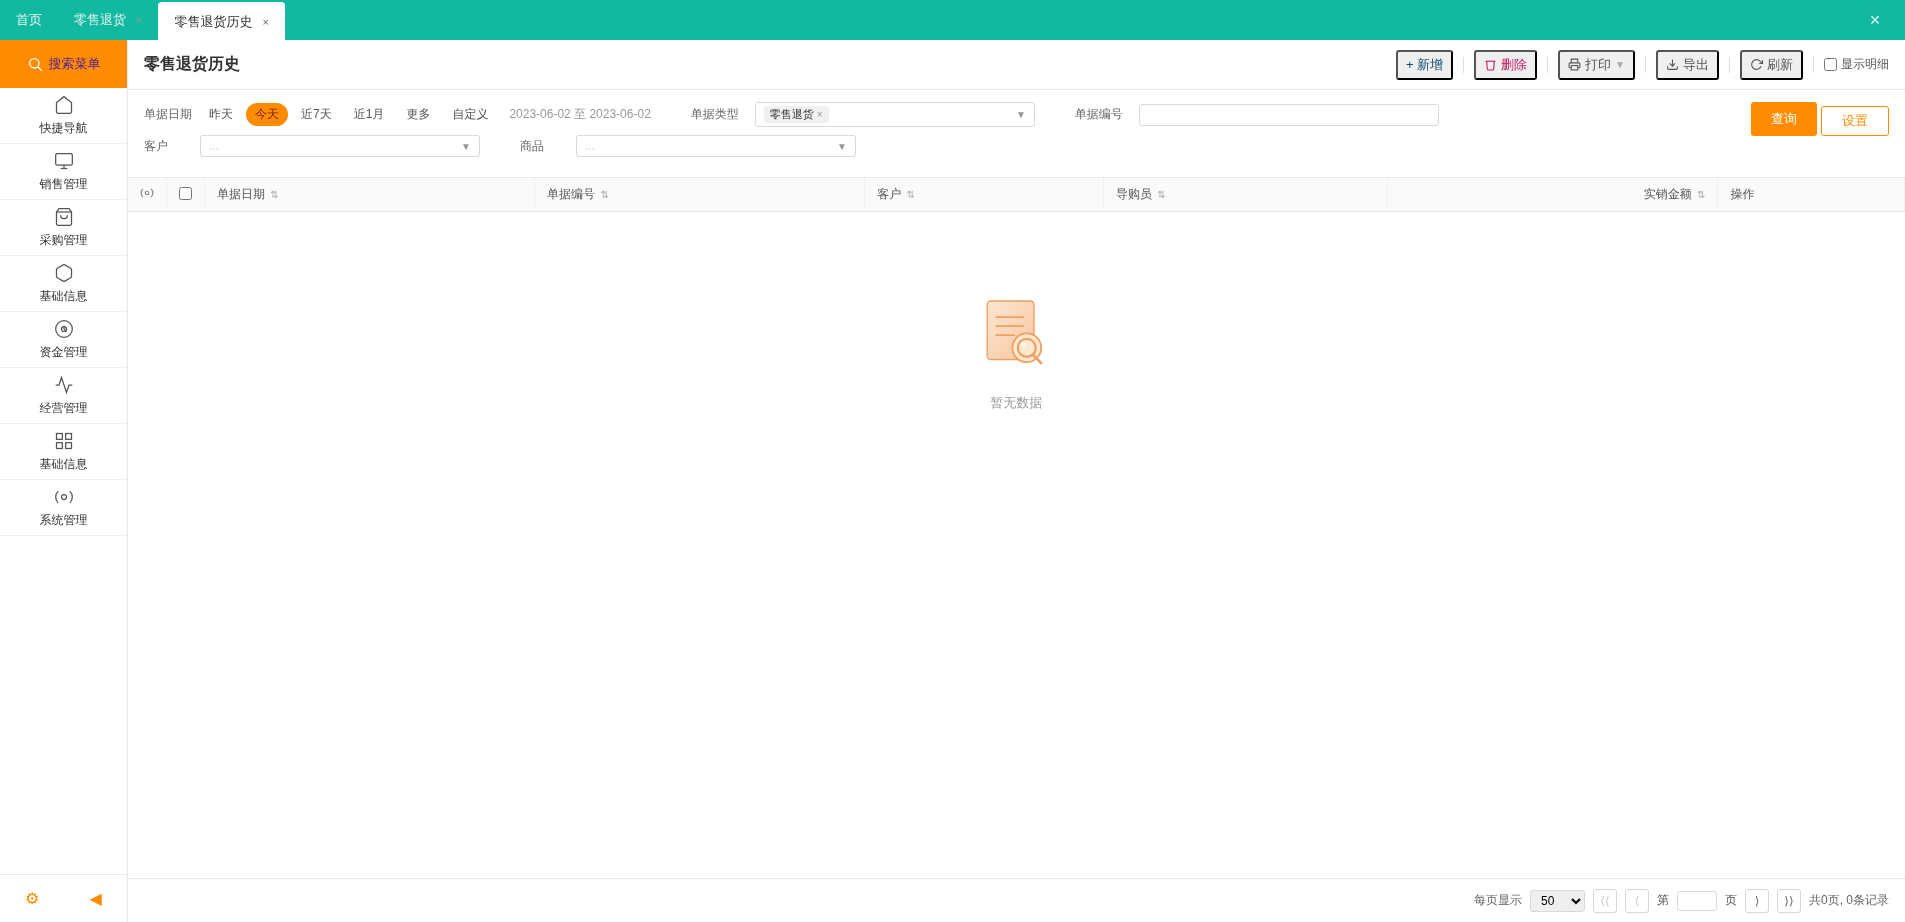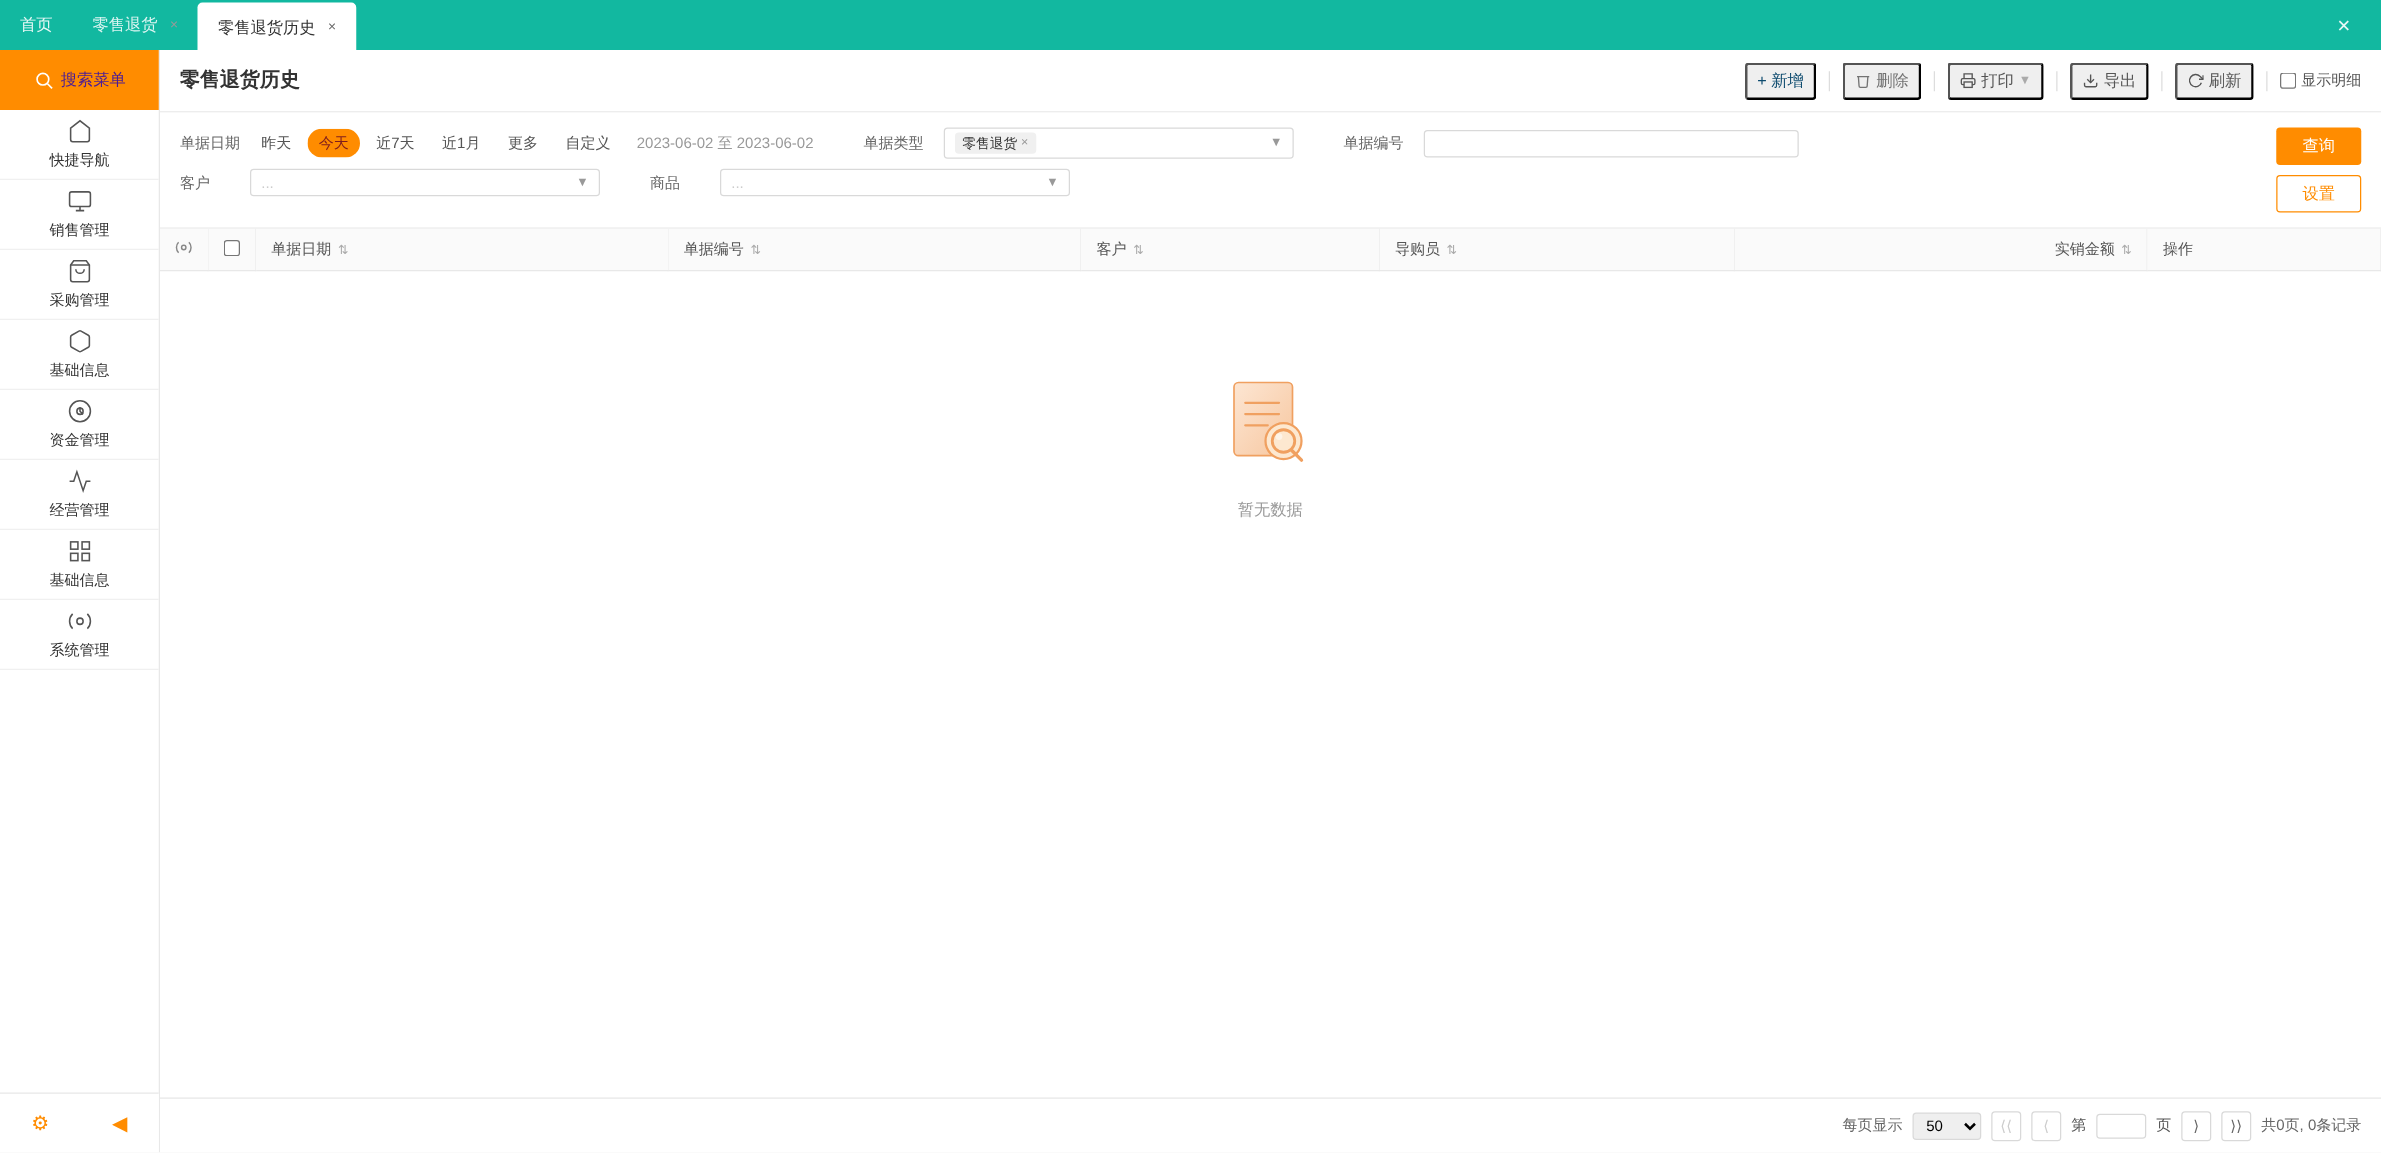--- a/index.html
+++ b/index.html
@@ -31,21 +31,21 @@
 
     
     .content { flex: 1; display: flex; flex-direction: column; overflow: hidden; }
 
     
     .page-header { height: 50px; background: #fff; display: flex; align-items: center; justify-content: space-between; padding: 0 16px; border-bottom: 1px solid #e8e8e8; flex-shrink: 0; }
     .page-title { font-size: 16px; font-weight: bold; color: #333; }
     .page-actions { display: flex; align-items: center; gap: 10px; }
     .action-btn { display: flex; align-items: center; gap: 4px; cursor: pointer; color: #555; font-size: 13px; padding: 4px 8px; border-radius: 3px; }
     .action-btn.add-btn { color: #0c4a6e; }
-    .action-btn.delete-btn { color: #737373; }
+    .action-btn.delete-btn { color: #be185d; }
     .show-detail { display: flex; align-items: center; gap: 4px; font-size: 12px; color: #555; }
     .show-detail input[type="checkbox"] { cursor: pointer; }
     .divider-v { width: 1px; height: 16px; background: #ddd; }
 
     
     .filter-area { background: #fff; padding: 12px 16px; border-bottom: 1px solid #e8e8e8; flex-shrink: 0; }
     .filter-row { display: flex; align-items: center; gap: 0; margin-bottom: 8px; flex-wrap: wrap; }
     .filter-label { color: #666; font-size: 12px; min-width: 56px; flex-shrink: 0; }
     .filter-dates { display: flex; align-items: center; gap: 4px; }
     .date-btn { padding: 2px 8px; border-radius: 3px; cursor: pointer; font-size: 12px; color: #555; border: 1px solid transparent; }
@@ -55,21 +55,21 @@
     .filter-select .select-content { flex: 1; display: flex; align-items: center; gap: 4px; }
     .filter-select .tag { background: #f0f0f0; border-radius: 3px; padding: 1px 6px; font-size: 11px; display: flex; align-items: center; gap: 3px; }
     .filter-select .tag .tag-close { color: #999; cursor: pointer; font-size: 10px; }
     .filter-select .arrow { color: #999; font-size: 10px; }
     .filter-input { border: 1px solid #d9d9d9; border-radius: 3px; padding: 3px 8px; min-width: 240px; font-size: 12px; color: #333; outline: none; margin-left: 8px; }
     .collapse-btn { display: flex; align-items: center; gap: 4px; color: #12b8a0; font-size: 12px; cursor: pointer; padding: 2px 8px; border: 1px solid #e8e8e8; border-radius: 3px; background: #fafafa; margin: 4px auto 0; width: fit-content; }
 
     
     .query-btn { background: #ff8c00; color: #fff; border: none; border-radius: 3px; padding: 6px 20px; cursor: pointer; font-size: 13px; }
     .settings-btn { background: #fff; color: #ff8c00; border: 1px solid #ff8c00; border-radius: 3px; padding: 5px 20px; cursor: pointer; font-size: 13px; margin-top: 4px; }
-    .right-btns { display: flex; flex-direction: column; gap: 4px; flex-shrink: 0; }
+    .right-btns { display: flex; flex-direction: row; gap: 4px; flex-shrink: 0; }
 
     
     .table-area { flex: 1; overflow: auto; background: #fff; margin: 0; }
     .data-table { width: 100%; border-collapse: collapse; }
     .data-table th { background: #fafafa; border-bottom: 1px solid #e8e8e8; border-right: 1px solid #f0f0f0; padding: 8px 12px; font-size: 12px; color: #555; font-weight: normal; text-align: left; white-space: nowrap; }
     .data-table th.sortable { cursor: pointer; }
     .data-table td { border-bottom: 1px solid #f0f0f0; padding: 8px 12px; font-size: 12px; color: #333; }
     .table-header-row { position: sticky; top: 0; z-index: 10; }
     .col-settings { width: 36px; text-align: center; }
     .col-check { width: 36px; text-align: center; }

